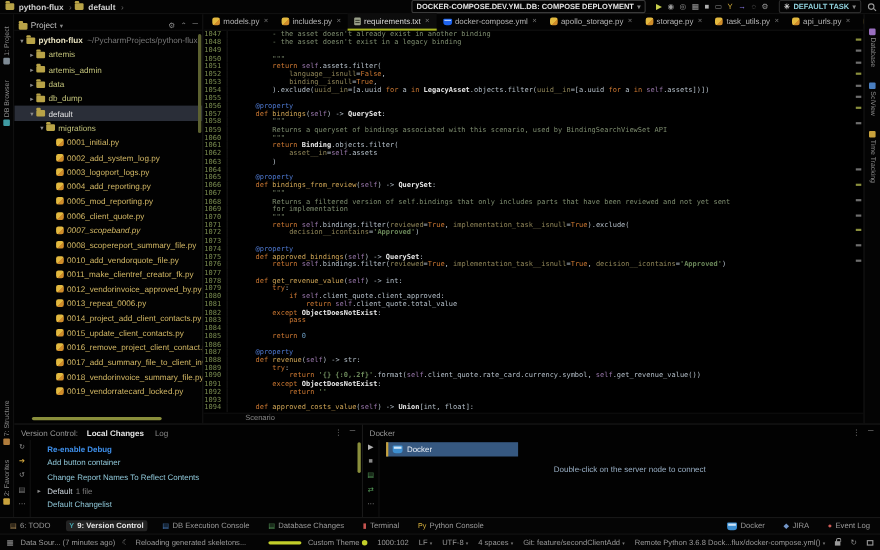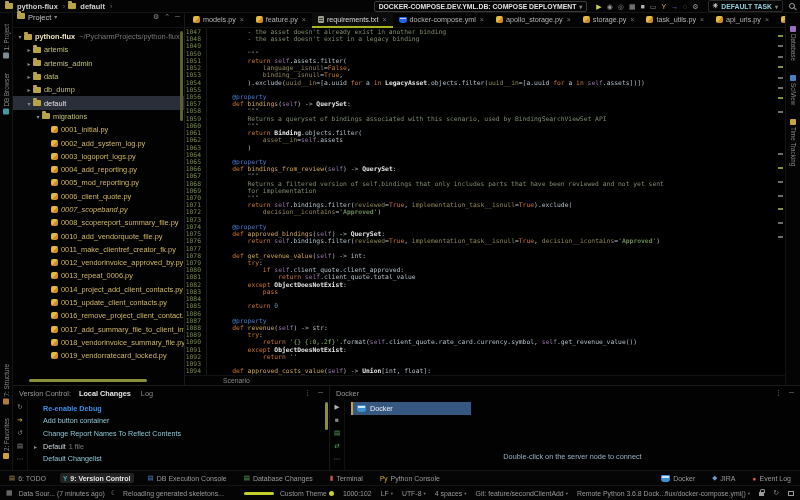--- a/index.html
+++ b/index.html
@@ -22,21 +22,21 @@
   
   .left-stripe{position:absolute;left:0;top:13px;width:13px;height:457px;background:#040404;border-right:1px solid #141414;display:flex;flex-direction:column;align-items:center;padding:4px 0;font-size:6.3px}
   .right-stripe{position:absolute;left:785px;top:13px;width:15px;height:372px;background:#040404;border-left:1px solid #141414;display:flex;flex-direction:column;align-items:center;padding:6px 0;font-size:6.3px}
   .vlabel{writing-mode:vertical-rl;transform:rotate(180deg);color:#8c8c8c;display:flex;align-items:center;gap:2px;margin:7px 0;white-space:nowrap}
   .vlabel-r{writing-mode:vertical-rl;color:#8c8c8c;display:flex;align-items:center;gap:2px;margin:7px 0;white-space:nowrap}
   .stripe-spacer{flex:1}
   .sq{width:6px;height:6px;border-radius:1px;display:inline-block}
 
   
   .proj-panel{position:absolute;left:13px;top:13px;width:172px;height:372px;background:#020202;border-right:1px solid #191919;display:flex;flex-direction:column}
-  .proj-header{height:15px;display:flex;align-items:flex-start;padding:0 4px;font-size:7.5px;color:#c5c5c5;gap:3px;border-bottom:1px solid #101010}
+  .proj-header{height:15px;display:flex;align-items:flex-end;padding:0 4px;font-size:7.5px;color:#c5c5c5;gap:3px;border-bottom:1px solid #101010}
   .ph-icons{margin-left:auto;display:flex;gap:5px;color:#8a8a8a;font-size:7px}
   .tree{flex:1;overflow:hidden;font-size:7.4px;padding-top:2px}
   .trow{height:13.3px;display:flex;align-items:center;white-space:nowrap;cursor:default}
   .trow .arr{width:8px;color:#8a8a8a;font-size:6px;text-align:center;flex:none}
   .tsel{background:#2a2e38}
   .tl-root{color:#e8e2c0;font-weight:bold;margin-left:3px}
   .tl-dir{color:#c2c27a;margin-left:3px}
   .tl-py{color:#d3b865;margin-left:3px}
   .tsel .tl-dir{color:#e2e2e2}
   .tpath{color:#787878;margin-left:4px}
@@ -80,21 +80,21 @@
   .p-hicons{margin-left:auto;display:flex;gap:7px;color:#8a8a8a;font-size:7px}
   .p-body{flex:1;display:flex}
   .p-strip{width:15px;display:flex;flex-direction:column;align-items:center;gap:4px;padding-top:2px;border-right:1px solid #111;font-size:6.5px}
   .p-strip span{line-height:1.4}
   .vc-list{flex:1;padding:2px 0 0 6px;font-size:7.2px}
   .vc-item{height:12.6px;display:flex;align-items:center;gap:3px;white-space:nowrap}
   .vc-arrow{color:#8a8a8a;font-size:6px;width:6px}
   .vc-suffix{color:#7f7f7f;margin-left:0}
   .vthumb-vc{position:absolute;right:1px;top:16px;width:3px;height:28px;background:#8a8f3c;border-radius:2px}
   .docker-node{margin:2px 0 0 6px;width:120px;height:13px;display:flex;align-items:center;gap:4px;background:#365880;border-left:2px solid #c9a23c;padding-left:4px;color:#e8eef5;font-size:7.2px}
-  .docker-hint{position:absolute;left:50%;top:52px;transform:translateX(-50%);font-size:7.3px;color:#9ab0c6;white-space:nowrap}
+  .docker-hint{position:absolute;left:50%;top:22px;transform:translateX(-50%);font-size:7.3px;color:#9ab0c6;white-space:nowrap}
 
   
   .tw-bar{position:absolute;left:0;top:470px;width:800px;height:15px;background:#050505;border-top:1px solid #171717;display:flex;align-items:center;padding:0 6px;font-size:7px;gap:11px}
   .tw-item{display:flex;align-items:center;gap:3px;color:#9a9a9a;padding:1px 3px;border-radius:2px;white-space:nowrap;cursor:default}
   .tw-item.sel{background:#232323;color:#e3e3e3;font-weight:bold}
   .tw-right{margin-left:auto;display:flex;gap:11px}
 
   
   .statusbar{position:absolute;left:0;top:485px;width:800px;height:15px;background:#040404;border-top:1px solid #141414;display:flex;align-items:center;padding:0 6px;font-size:6.9px;color:#9a9a9a;gap:6px;white-space:nowrap}
   .sb-ic{font-size:7px;color:#8a8a8a}
@@ -327,21 +327,21 @@
 
   <div class="editor-col">
     <div class="tabbar">
         <div class="tab">
           <span class="ic ic-py"></span>
           <span>models.py</span>
           <span class="tab-close">×</span>
         </div>
         <div class="tab">
           <span class="ic ic-py"></span>
-          <span>feature.py</span>
+          <span>includes.py</span>
           <span class="tab-close">×</span>
         </div>
         <div class="tab sel">
           <span class="ic ic-txt"></span>
           <span>requirements.txt</span>
           <span class="tab-close">×</span>
         </div>
         <div class="tab">
           <span class="ic ic-docker"></span>
           <span>docker-compose.yml</span>

